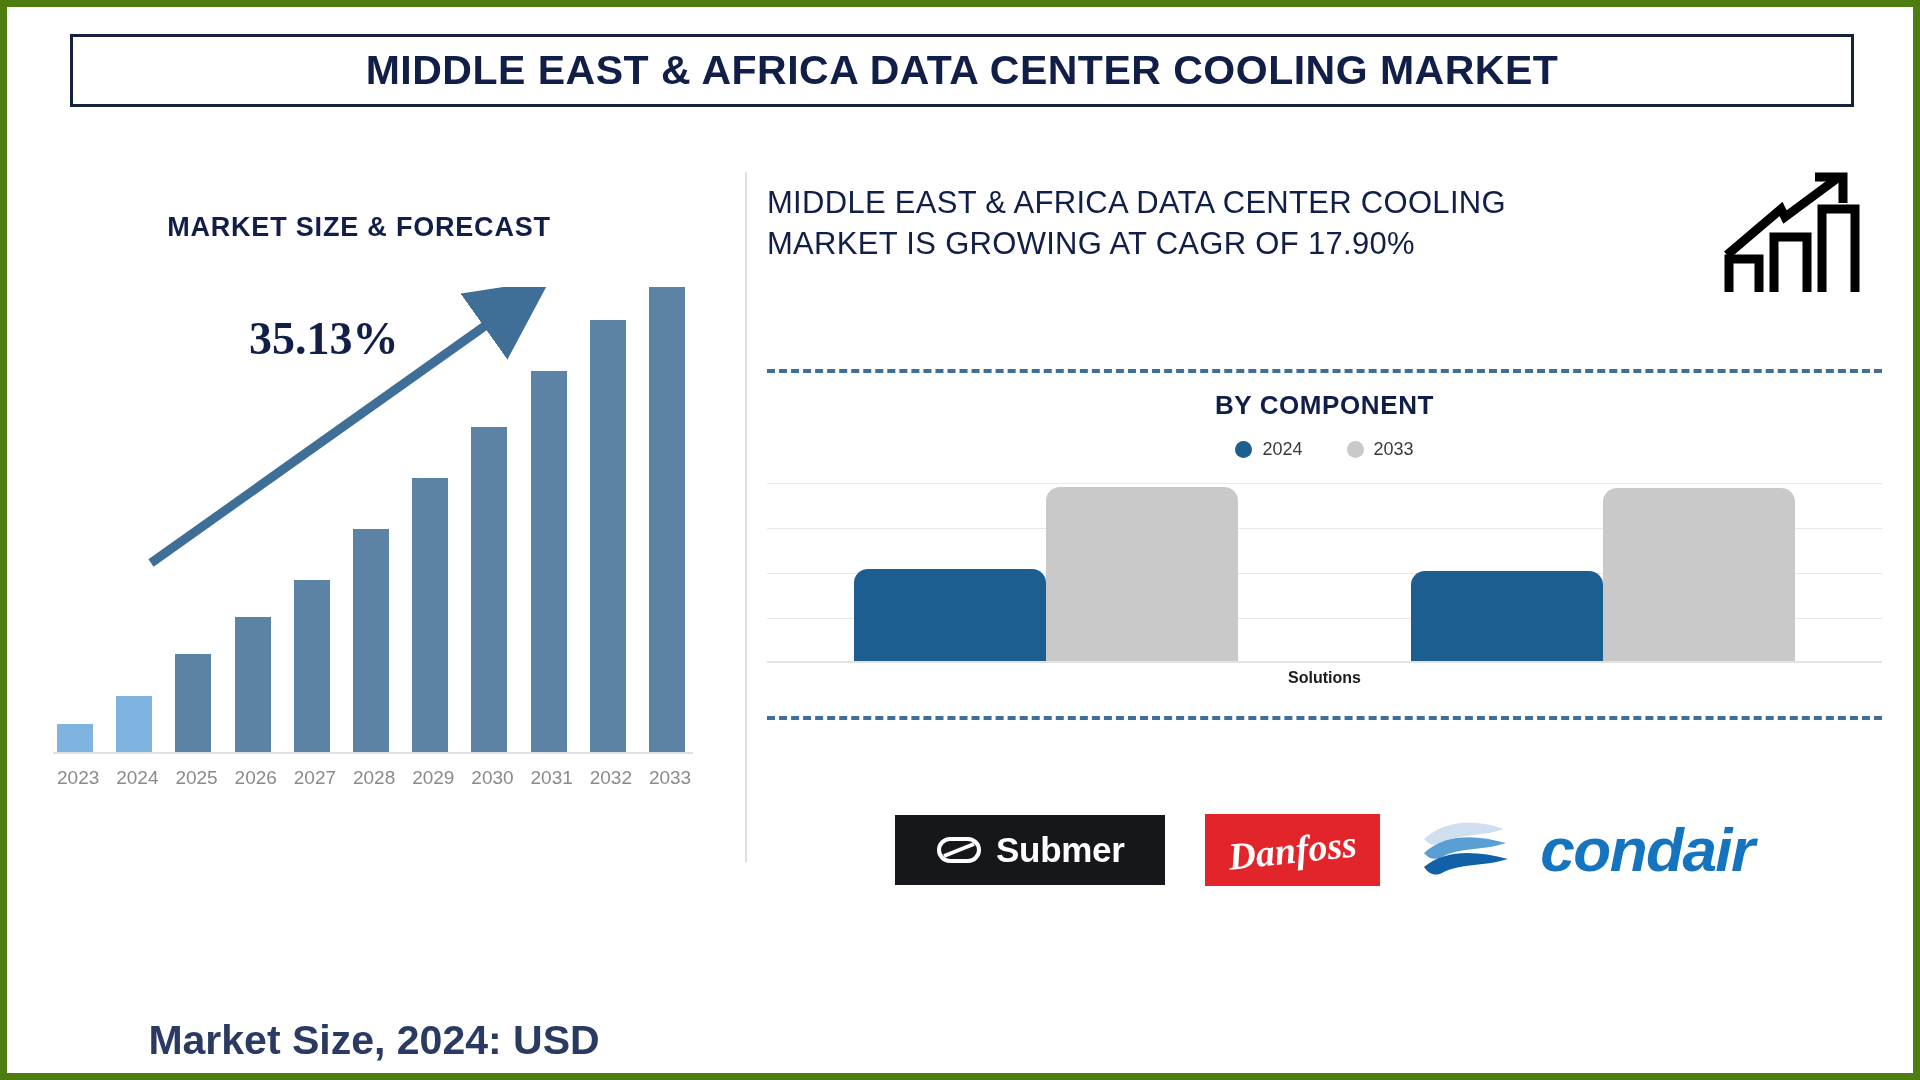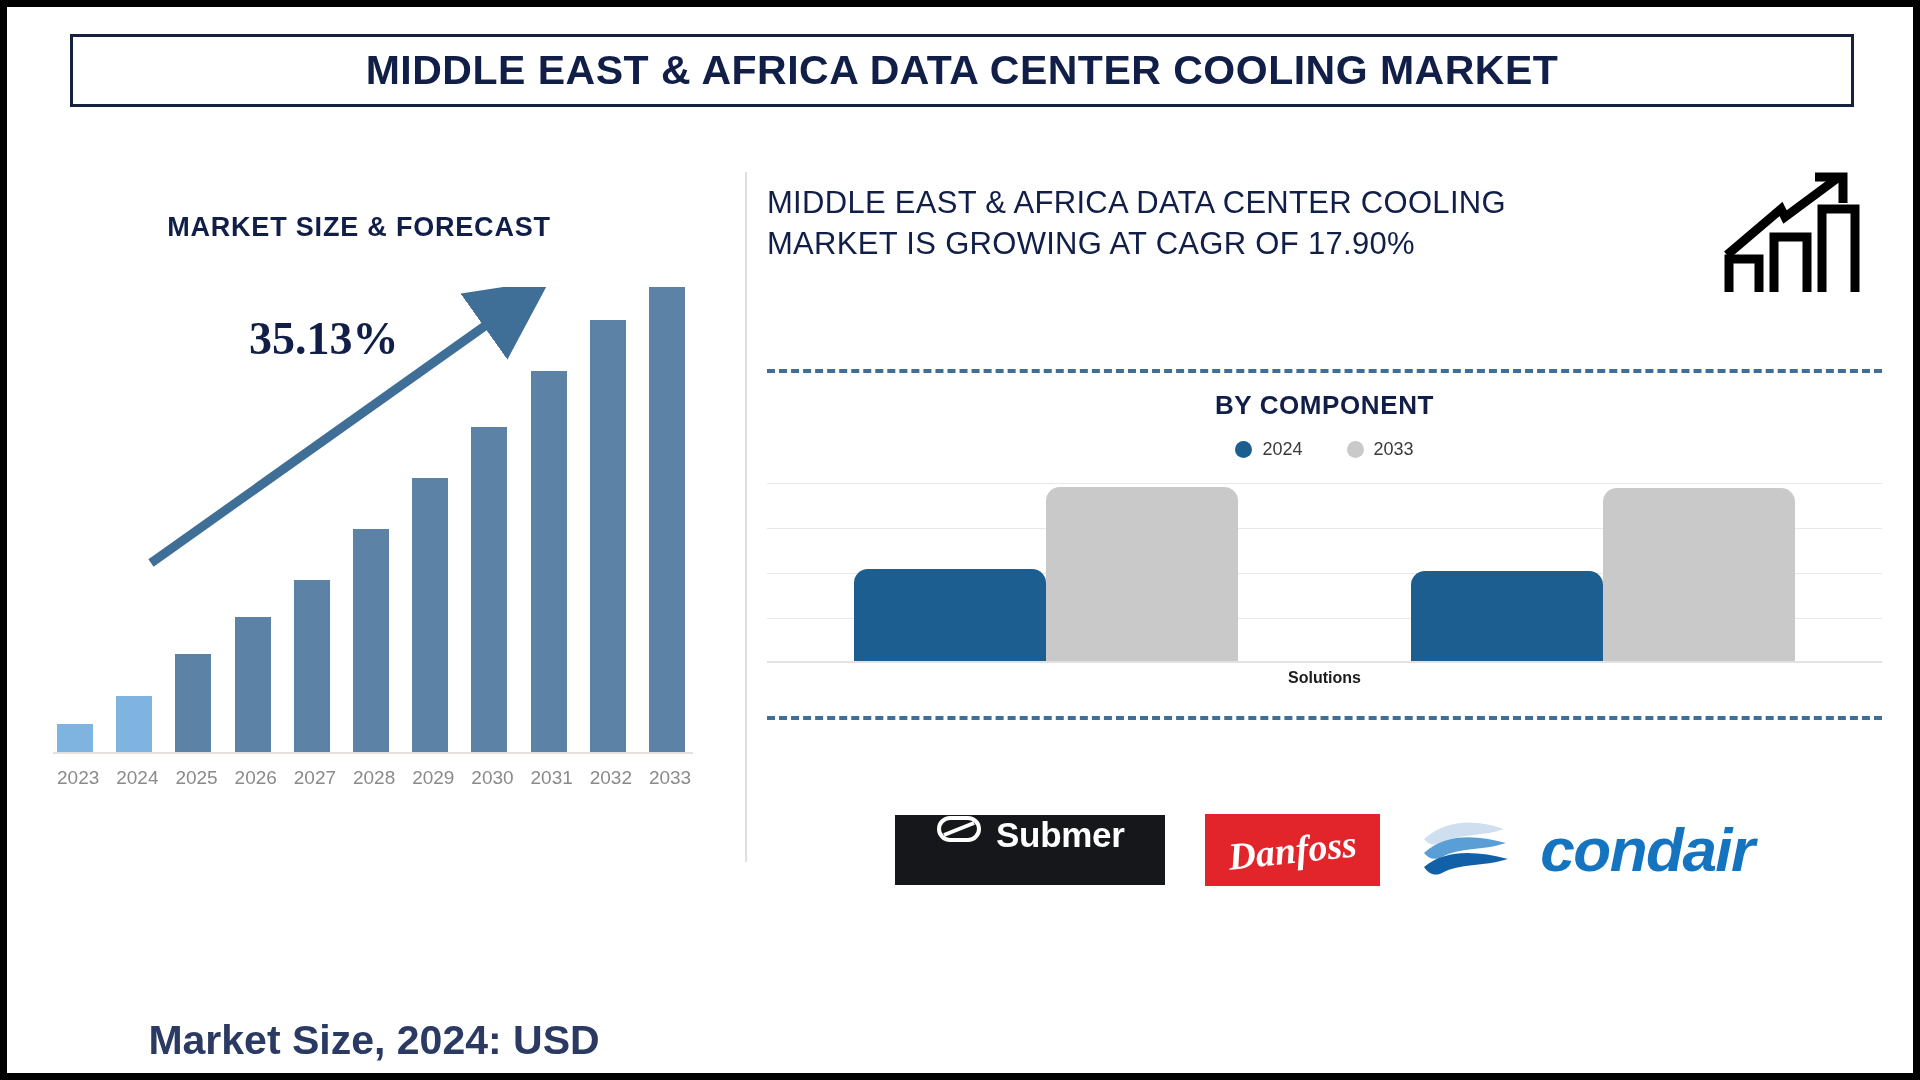--- a/index.html
+++ b/index.html
@@ -6,21 +6,21 @@
   html, body {
     width: 1920px; height: 1080px;
     background: #ffffff;
     font-family: "Liberation Sans", sans-serif;
     overflow: hidden;
   }
   #page {
     position: relative;
     width: 1920px; height: 1080px;
     background: #ffffff;
-    border: 7px solid #000000;
+    border: 7px solid #4d7c0f;
     padding-left: 24px;
   }
 
   
   .title-box {
     position: absolute;
     left: 63px; top: 27px;
     width: 1784px; height: 73px;
     border: 3px solid #16213f;
     background: #ffffff;
@@ -210,21 +210,21 @@
 
   .logos {
     position: absolute;
     left: 10px; top: 630px;
     width: 1115px; height: 125px;
     display: flex; align-items: center; justify-content: center; gap: 40px;
   }
   .logo-submer {
     width: 270px; height: 70px;
     background: #15171a;
-    display: flex; align-items: flex-start; justify-content: center; gap: 14px;
+    display: flex; align-items: center; justify-content: center; gap: 14px;
   }
   .logo-submer .txt {
     color: #ffffff; font-size: 35px; font-weight: bold; letter-spacing: -0.3px;
   }
   .logo-danfoss {
     width: 175px; height: 72px;
     background: #e1252b;
     display: flex; align-items: center; justify-content: center;
   }
   .logo-danfoss .txt {

